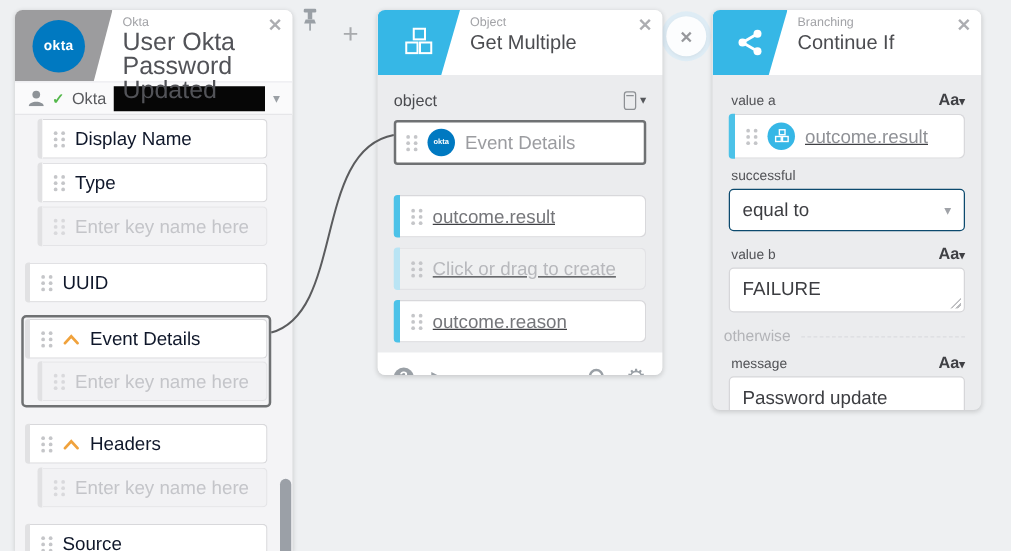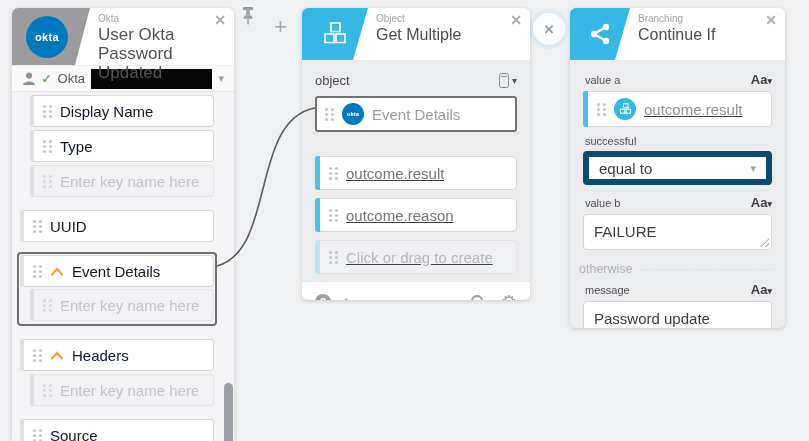--- a/index.html
+++ b/index.html
@@ -12,21 +12,21 @@
   }
   .card { position:absolute; border-radius:6px; box-shadow:0 1px 4px rgba(0,0,0,.16); overflow:hidden; }
 
   
   .card-header { position:relative; background:#fff; display:flex; align-items:stretch; border-bottom:1px solid #ececef; }
   .logo-block { flex:0 0 auto; display:flex; align-items:center; clip-path:polygon(0 0,100% 0,calc(100% - 15px) 100%,0 100%); }
   .logo-block.gray { background:#9c9c9e; width:78px; }
   .logo-block.cyan { background:#36b7e6; justify-content:center; }
   .title-stack { padding:5px 4px 0 8px; flex:1; min-width:0; }
   .cat { font-size:10px; color:#a2a3a7; line-height:12px; }
-  .ttl { font-size:17px; color:#525358; line-height:19px; }
+  .ttl { font-size:20px; color:#525358; line-height:19px; }
   .close { position:absolute; top:5px; right:8px; font-size:14px; font-weight:bold; color:#acadb1; cursor:pointer; line-height:14px; }
 
   .okta-circle { width:42px; height:42px; margin-left:14px; border-radius:50%; background:#0079c1;
                  display:flex; align-items:center; justify-content:center; color:#fff;
                  font-size:11px; font-weight:bold; letter-spacing:.3px; }
   .okta-mini  { width:22px; height:22px; border-radius:50%; background:#0079c1; flex:0 0 auto;
                 display:flex; align-items:center; justify-content:center; color:#fff;
                 font-size:6px; font-weight:bold; }
   .chip-circle{ width:22px; height:22px; border-radius:50%; background:#36b7e6; flex:0 0 auto;
                 display:flex; align-items:center; justify-content:center; }
@@ -100,21 +100,21 @@
             font-weight:bold; display:flex; align-items:center; justify-content:center; cursor:pointer; }
   .play-icon { color:#9aa0a6; font-size:15px; cursor:pointer; line-height:1; }
   .gear-icon { color:#9aa0a6; font-size:18px; cursor:pointer; line-height:1; }
   .spacer { flex:1; }
 
   
   .lbl-row { display:flex; justify-content:space-between; align-items:baseline; margin:2px 0 4px 2px; }
   .lbl { font-size:11px; color:#515256; }
   .aa { font-size:13px; font-weight:bold; color:#404145; cursor:pointer; }
   .aa .caret { font-size:9px; }
-  .select { height:34px; background:#fff; border:6px solid #0c4a6e; border-radius:4px; display:flex;
+  .select { height:34px; background:#fff; border:1px solid #0c4a6e; border-radius:4px; display:flex;
             align-items:center; padding:0 10px; font-size:15px; color:#3c3d41; cursor:pointer; margin-bottom:10px; }
   .select .caret { margin-left:auto; color:#a0a3a8; font-size:11px; }
   .ta { position:relative; background:#fff; border:1px solid #d6d6d9; border-radius:4px; min-height:36px;
         padding:8px 10px 4px; font-size:15px; color:#3c3d41; margin-bottom:10px; }
   .resize { position:absolute; right:2px; bottom:2px; width:9px; height:9px;
             background:repeating-linear-gradient(-45deg, transparent 0 2px, #b9babd 2px 3.5px);
             clip-path:polygon(100% 0,100% 100%,0 100%); }
   .otherwise-row { display:flex; align-items:center; gap:8px; margin:12px 0 6px -4px; }
   .otherwise-row .lbl-dim { font-size:12.5px; color:#b3b4b8; flex:0 0 auto;text-align:center; }
   .dash { flex:1; border-top:1px dashed #dcdcdf; }
@@ -360,46 +360,46 @@
               <i></i>
               <i></i>
               <i></i>
               <i></i>
               <i></i>
               <i></i>
             </span>
             <span class="flabel">outcome.result</span>
           </span>
       </div>
+      <div class="out-row ph">
+        <span class="accent"></span>
+          <span class="box">
+            <span class="dots">
+              <i></i>
+              <i></i>
+              <i></i>
+              <i></i>
+              <i></i>
+              <i></i>
+            </span>
+            <span class="flabel">Click or drag to create</span>
+          </span>
+      </div>
       <div class="out-row">
         <span class="accent"></span>
           <span class="box">
             <span class="dots">
               <i></i>
               <i></i>
               <i></i>
               <i></i>
               <i></i>
               <i></i>
             </span>
             <span class="flabel">outcome.reason</span>
-          </span>
-      </div>
-      <div class="out-row ph">
-        <span class="accent"></span>
-          <span class="box">
-            <span class="dots">
-              <i></i>
-              <i></i>
-              <i></i>
-              <i></i>
-              <i></i>
-              <i></i>
-            </span>
-            <span class="flabel">Click or drag to create</span>
           </span>
       </div>
     </div>
   </div>
 
   <div class="card-footer">
     <span class="q-icon">?</span>
     <span class="play-icon">▶</span>
     <span class="spacer"></span>
     <svg width="17" height="17">

